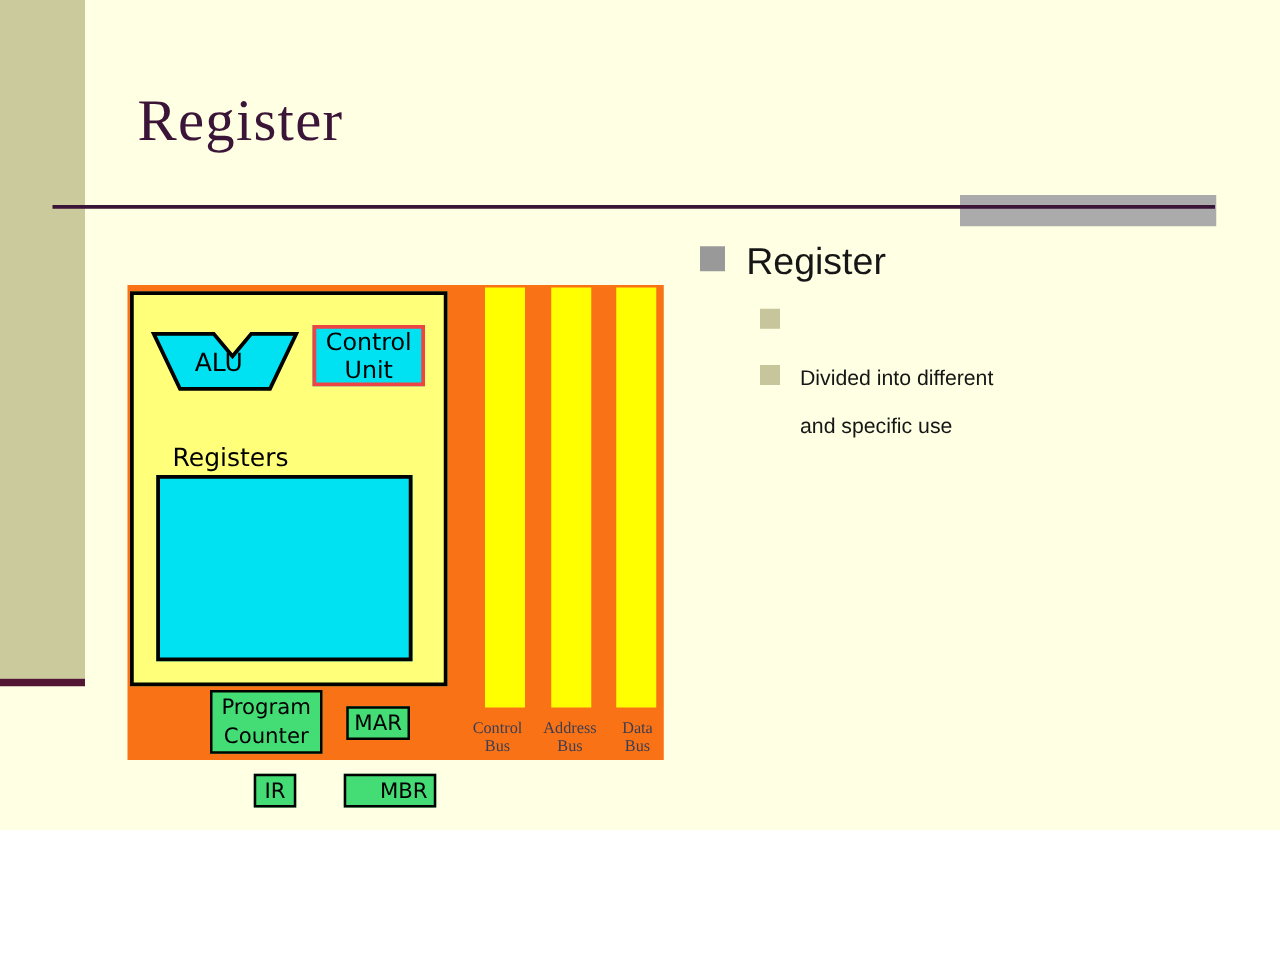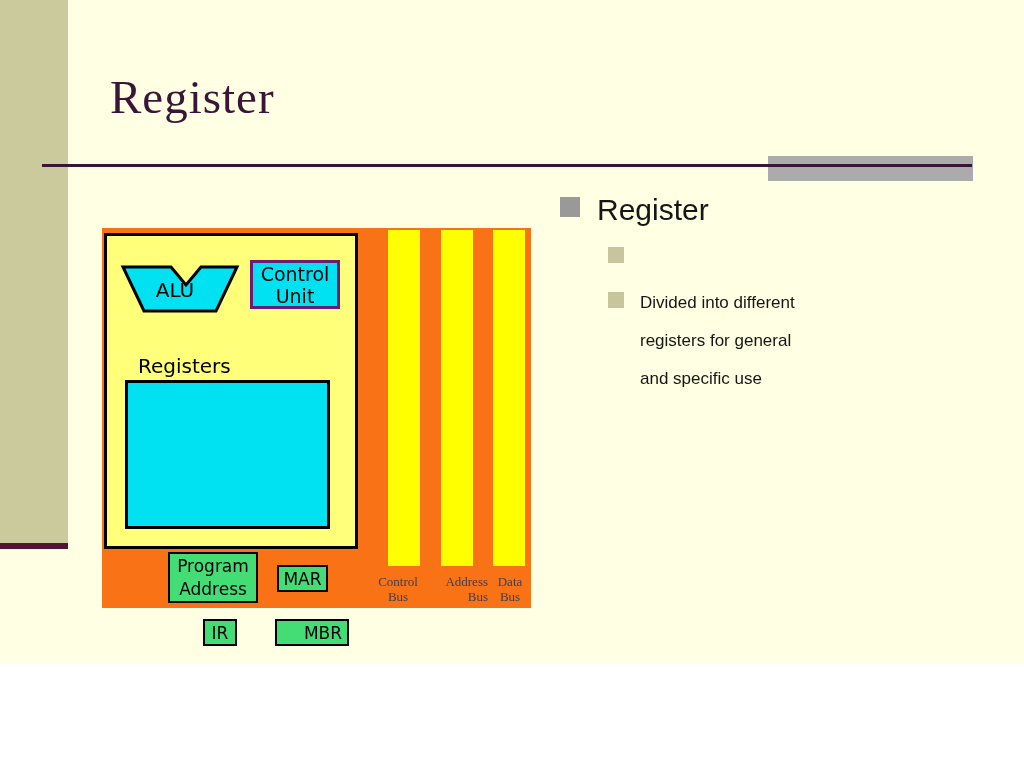--- a/index.html
+++ b/index.html
@@ -31,21 +31,21 @@
   .b2-text-2 span { display: block; }
 
   
   .diagram { left: 102px; top: 228px; width: 429px; height: 380px; background: #f97316;
              font-family: "DejaVu Sans", sans-serif; color: #000; }
   .cpu-box { left: 2px; top: 5px; width: 248px; height: 310px;
              background: #FFFF7A; border: 3px solid #000; }
   .alu-svg { left: 18px; top: 36px; width: 120px; height: 50px; }
   .alu-label { left: 33px; top: 52px; width: 80px; text-align: center;
                font-size: 20px; line-height: 21px; }
-  .unit-box { background: #00E1F2; border: 3px solid #701a75; display: flex;
+  .unit-box { background: #00E1F2; border: 3px solid #ef4444; display: flex;
               align-items: center; justify-content: center; text-align: center; }
   .cu-box { left: 148px; top: 32px; width: 84px; height: 43px;
             font-size: 19px; line-height: 22px; }
   .registers-title { left: 36px; top: 126px; width: 160px; text-align: left; font-size: 20px; }
   .registers-box { left: 23px; top: 152px; width: 199px; height: 143px;
                    background: #00E1F2; border: 3px solid #000; }
   .reg-box { position: absolute; background: #44DD75; border: 2px solid #000;
              display: flex; align-items: center; justify-content: center;
              text-align: center; }
   .pc-box  { left: 40px;  top: 169px; width: 86px; height: 47px; font-size: 17px; line-height: 23px; }
@@ -54,21 +54,21 @@
   .mbr-box { left: 147px; top: 236px; width: 48px; height: 23px; font-size: 17px; padding-left: 22px; }
 
   .bus-bar { position: absolute; top: 2px; width: 32px; height: 336px; background: #FFFF00; }
   .bus-bar-control { left: 286px; }
   .bus-bar-address { left: 339px; }
   .bus-bar-data    { left: 391px; }
   .bus-label { position: absolute; top: 346px; width: 64px; text-align: center;
                font-size: 13px; line-height: 15px; color: #3D3D52; font-family: Liberation Serif, serif; }
   .bus-label span { display: block; }
   .bus-label-control { left: 264px; }
-  .bus-label-address { left: 322px; text-align: right; }
+  .bus-label-address { left: 322px; }
   .bus-label-data    { left: 376px; }
 </style>
 </head>
 <body>
 
 <div class="slide">
 
   <div class="abs sidebar"></div>
   <div class="abs sidebar-accent"></div>
 
@@ -77,39 +77,38 @@
   <div class="abs rule"></div>
 
   <div class="abs b1-marker"></div>
   <div class="abs b1-text">Register</div>
 
   <div class="abs b2-marker-1"></div>
 
   <div class="abs b2-marker-2"></div>
   <div class="abs b2-text-2">
     <span>Divided into different</span>
-    <span>registers for general</span>
     <span>and specific use</span>
   </div>
 
   <div class="abs diagram">
 
     <div class="abs cpu-box"></div>
 
     <svg class="abs alu-svg" viewBox="0 0 120 50">
       <polygon points="3,3 51,3 66,21 81,3 117,3 96,47 24,47" fill="#00E1F2" stroke="#000000" stroke-width="3" stroke-linejoin="miter"></polygon>
     </svg>
     <div class="abs alu-label">ALU</div>
 
     <div class="abs unit-box cu-box">Control Unit</div>
 
     <div class="abs registers-title">Registers</div>
 
     <div class="abs registers-box">
-      <div class="reg-box pc-box">Program Address</div>
+      <div class="reg-box pc-box">Program Counter</div>
       <div class="reg-box mar-box">MAR</div>
       <div class="reg-box ir-box">IR</div>
       <div class="reg-box mbr-box">MBR</div>
     </div>
 
     <div class="bus-bar bus-bar-control"></div>
     <div class="bus-bar bus-bar-address"></div>
     <div class="bus-bar bus-bar-data"></div>
 
     <div class="bus-label bus-label-control">

